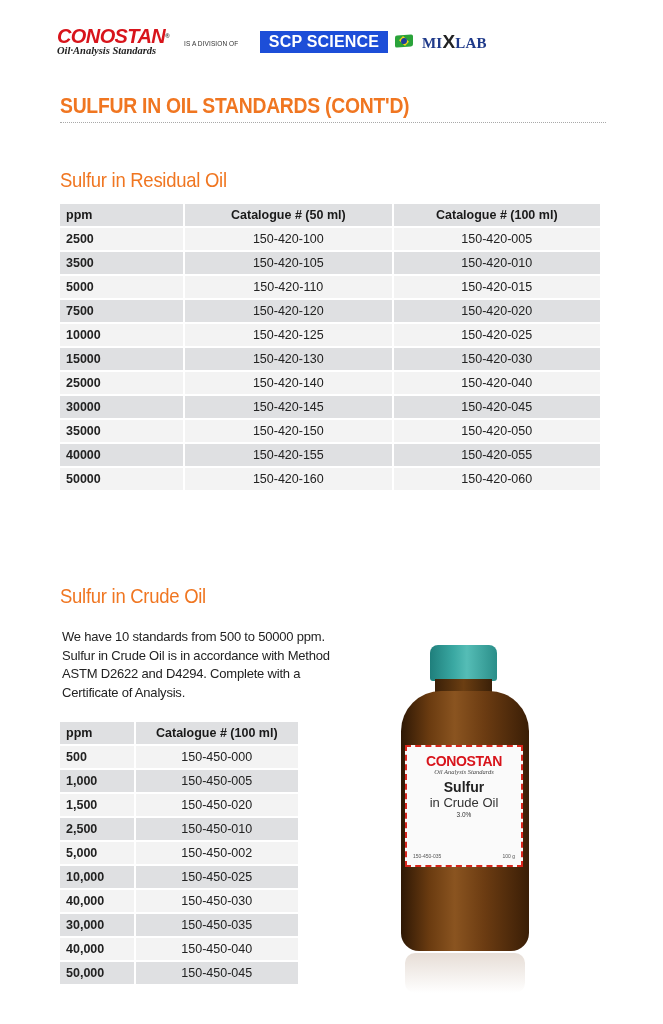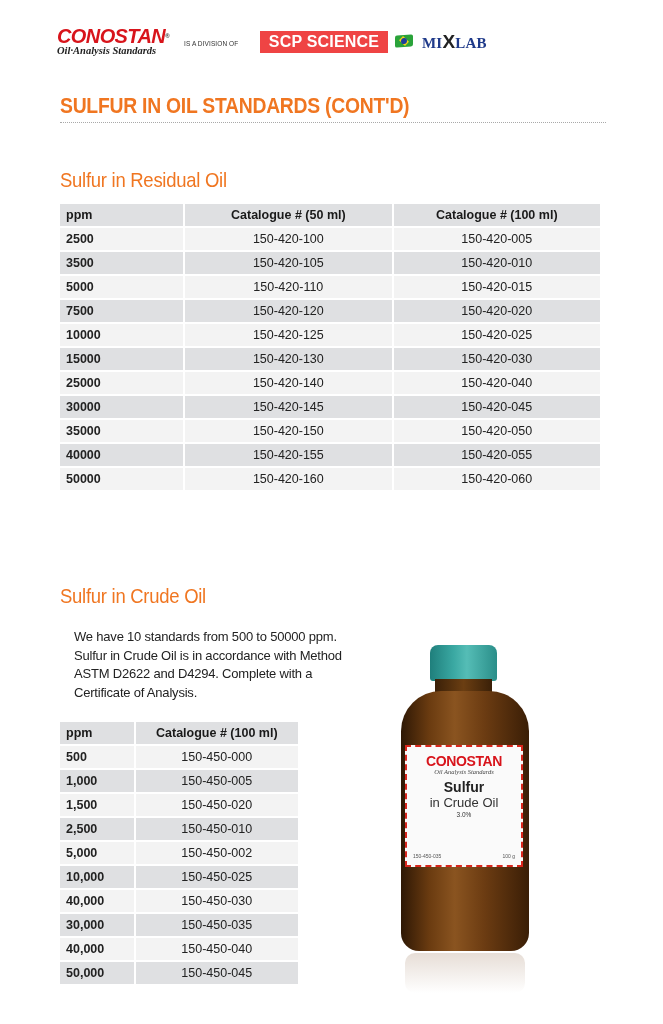--- a/index.html
+++ b/index.html
@@ -6,21 +6,21 @@
   html, body { width: 663px; height: 1024px; background: #ffffff; overflow: hidden; }
   body { position: relative; font-family: "Liberation Sans", sans-serif; color: #222; }
 
   
   .header { position: absolute; left: 57px; top: 26px; width: 440px; height: 36px; }
   .conostan { position: absolute; left: 0; top: 0; }
   .conostan-word { font-family: "Liberation Sans", sans-serif; font-weight: bold; font-style: italic; font-size: 20px; color: #d8141b; letter-spacing: -0.6px; line-height: 20px; }
   .conostan-word sup { font-size: 6px; color: #333; vertical-align: top; font-style: normal; }
   .conostan-sub { font-family: "Liberation Serif", serif; font-style: italic; font-weight: bold; font-size: 10.5px; color: #222; line-height: 12px; margin-top: -1px; }
   .division { position: absolute; left: 127px; top: 14px; font-size: 6.5px; color: #333; letter-spacing: 0.1px; }
-  .scp { position: absolute; left: 203px; top: 5px; width: 128px; height: 22px; background: #ef4444; color: #fff; font-weight: bold; font-size: 16px; text-align: center; line-height: 22px; letter-spacing: 0.2px; }
+  .scp { position: absolute; left: 203px; top: 5px; width: 128px; height: 22px; background: #1d4ed8; color: #fff; font-weight: bold; font-size: 16px; text-align: center; line-height: 22px; letter-spacing: 0.2px; }
   .flag { position: absolute; left: 338px; top: 9px; width: 18px; height: 12px; background: #2aa33a; border-radius: 2px; transform: skewY(-4deg); }
   .flag::before { content: ""; position: absolute; left: 3px; top: 2px; width: 12px; height: 8px; background: #f5d31b; transform: rotate(45deg) scale(0.7, 0.7); }
   .flag::after { content: ""; position: absolute; left: 6px; top: 3px; width: 6px; height: 6px; background: #1e3f9b; border-radius: 50%; }
   .mixlab { position: absolute; left: 365px; top: 5px; font-family: "Liberation Serif", serif; font-weight: bold; font-size: 15px; color: #1f3a8a; letter-spacing: 0.2px; line-height: 22px; }
   .mixlab .x { color: #222; font-size: 19px; font-family: "Liberation Sans", sans-serif; font-weight: bold; }
 
   
   .page-title { position: absolute; left: 60px; top: 93px; font-family: "Liberation Sans", sans-serif; font-weight: bold; font-size: 22.5px; color: #f07621; letter-spacing: -0.3px; transform: scaleX(0.86); transform-origin: left center; white-space: nowrap; }
   .title-rule { position: absolute; left: 60px; top: 122px; width: 546px; border-top: 1px dotted #a9a9a9; }
 
@@ -39,21 +39,21 @@
 
   #residual-table { left: 58px; top: 202px; width: 544px; }
   #residual-table col.c1 { width: 124px; }
   #residual-table col.c2 { width: 208px; }
   #residual-table col.c3 { width: 208px; }
 
   #crude-table { left: 58px; top: 720px; width: 242px; }
   #crude-table col.c1 { width: 74px; }
   #crude-table col.c2 { width: 164px; }
 
-  .description { position: absolute; left: 74px; top: 628px; width: 290px; font-size: 13px; line-height: 18.5px; color: #222; letter-spacing: -0.2px; }
+  .description { position: absolute; left: 62px; top: 628px; width: 290px; font-size: 13px; line-height: 18.5px; color: #222; letter-spacing: -0.2px; }
 
   
   .bottle-wrap { position: absolute; left: 395px; top: 645px; width: 150px; height: 370px; }
   .cap { position: absolute; left: 35px; top: 0; width: 67px; height: 36px; background: linear-gradient(90deg, #1f7f7c 0%, #3aa8a2 35%, #55bdb6 55%, #2a8e89 100%); border-radius: 8px 8px 3px 3px; }
   .neck { position: absolute; left: 40px; top: 34px; width: 57px; height: 14px; background: linear-gradient(90deg, #3a2008, #6b3e12 50%, #3a2008); }
   .body { position: absolute; left: 6px; top: 46px; width: 128px; height: 260px; border-radius: 40px 40px 18px 18px; background: linear-gradient(90deg, #2e1805 0%, #6a3b10 22%, #8a5420 42%, #6c3c12 65%, #3a1e06 100%); }
   .label { position: absolute; left: 10px; top: 100px; width: 118px; height: 122px; background: #fafafa; border: 2px dashed #d9261c; padding: 6px 6px; }
   .label-brand { font-weight: bold; font-size: 14px; color: #d8141b; letter-spacing: -0.4px; text-align: center; }
   .label-sub { font-family: "Liberation Serif", serif; font-style: italic; font-size: 6.5px; color: #444; text-align: center; margin-top: -1px; }
   .label-title { font-weight: bold; font-size: 14px; color: #222; text-align: center; margin-top: 4px; }

